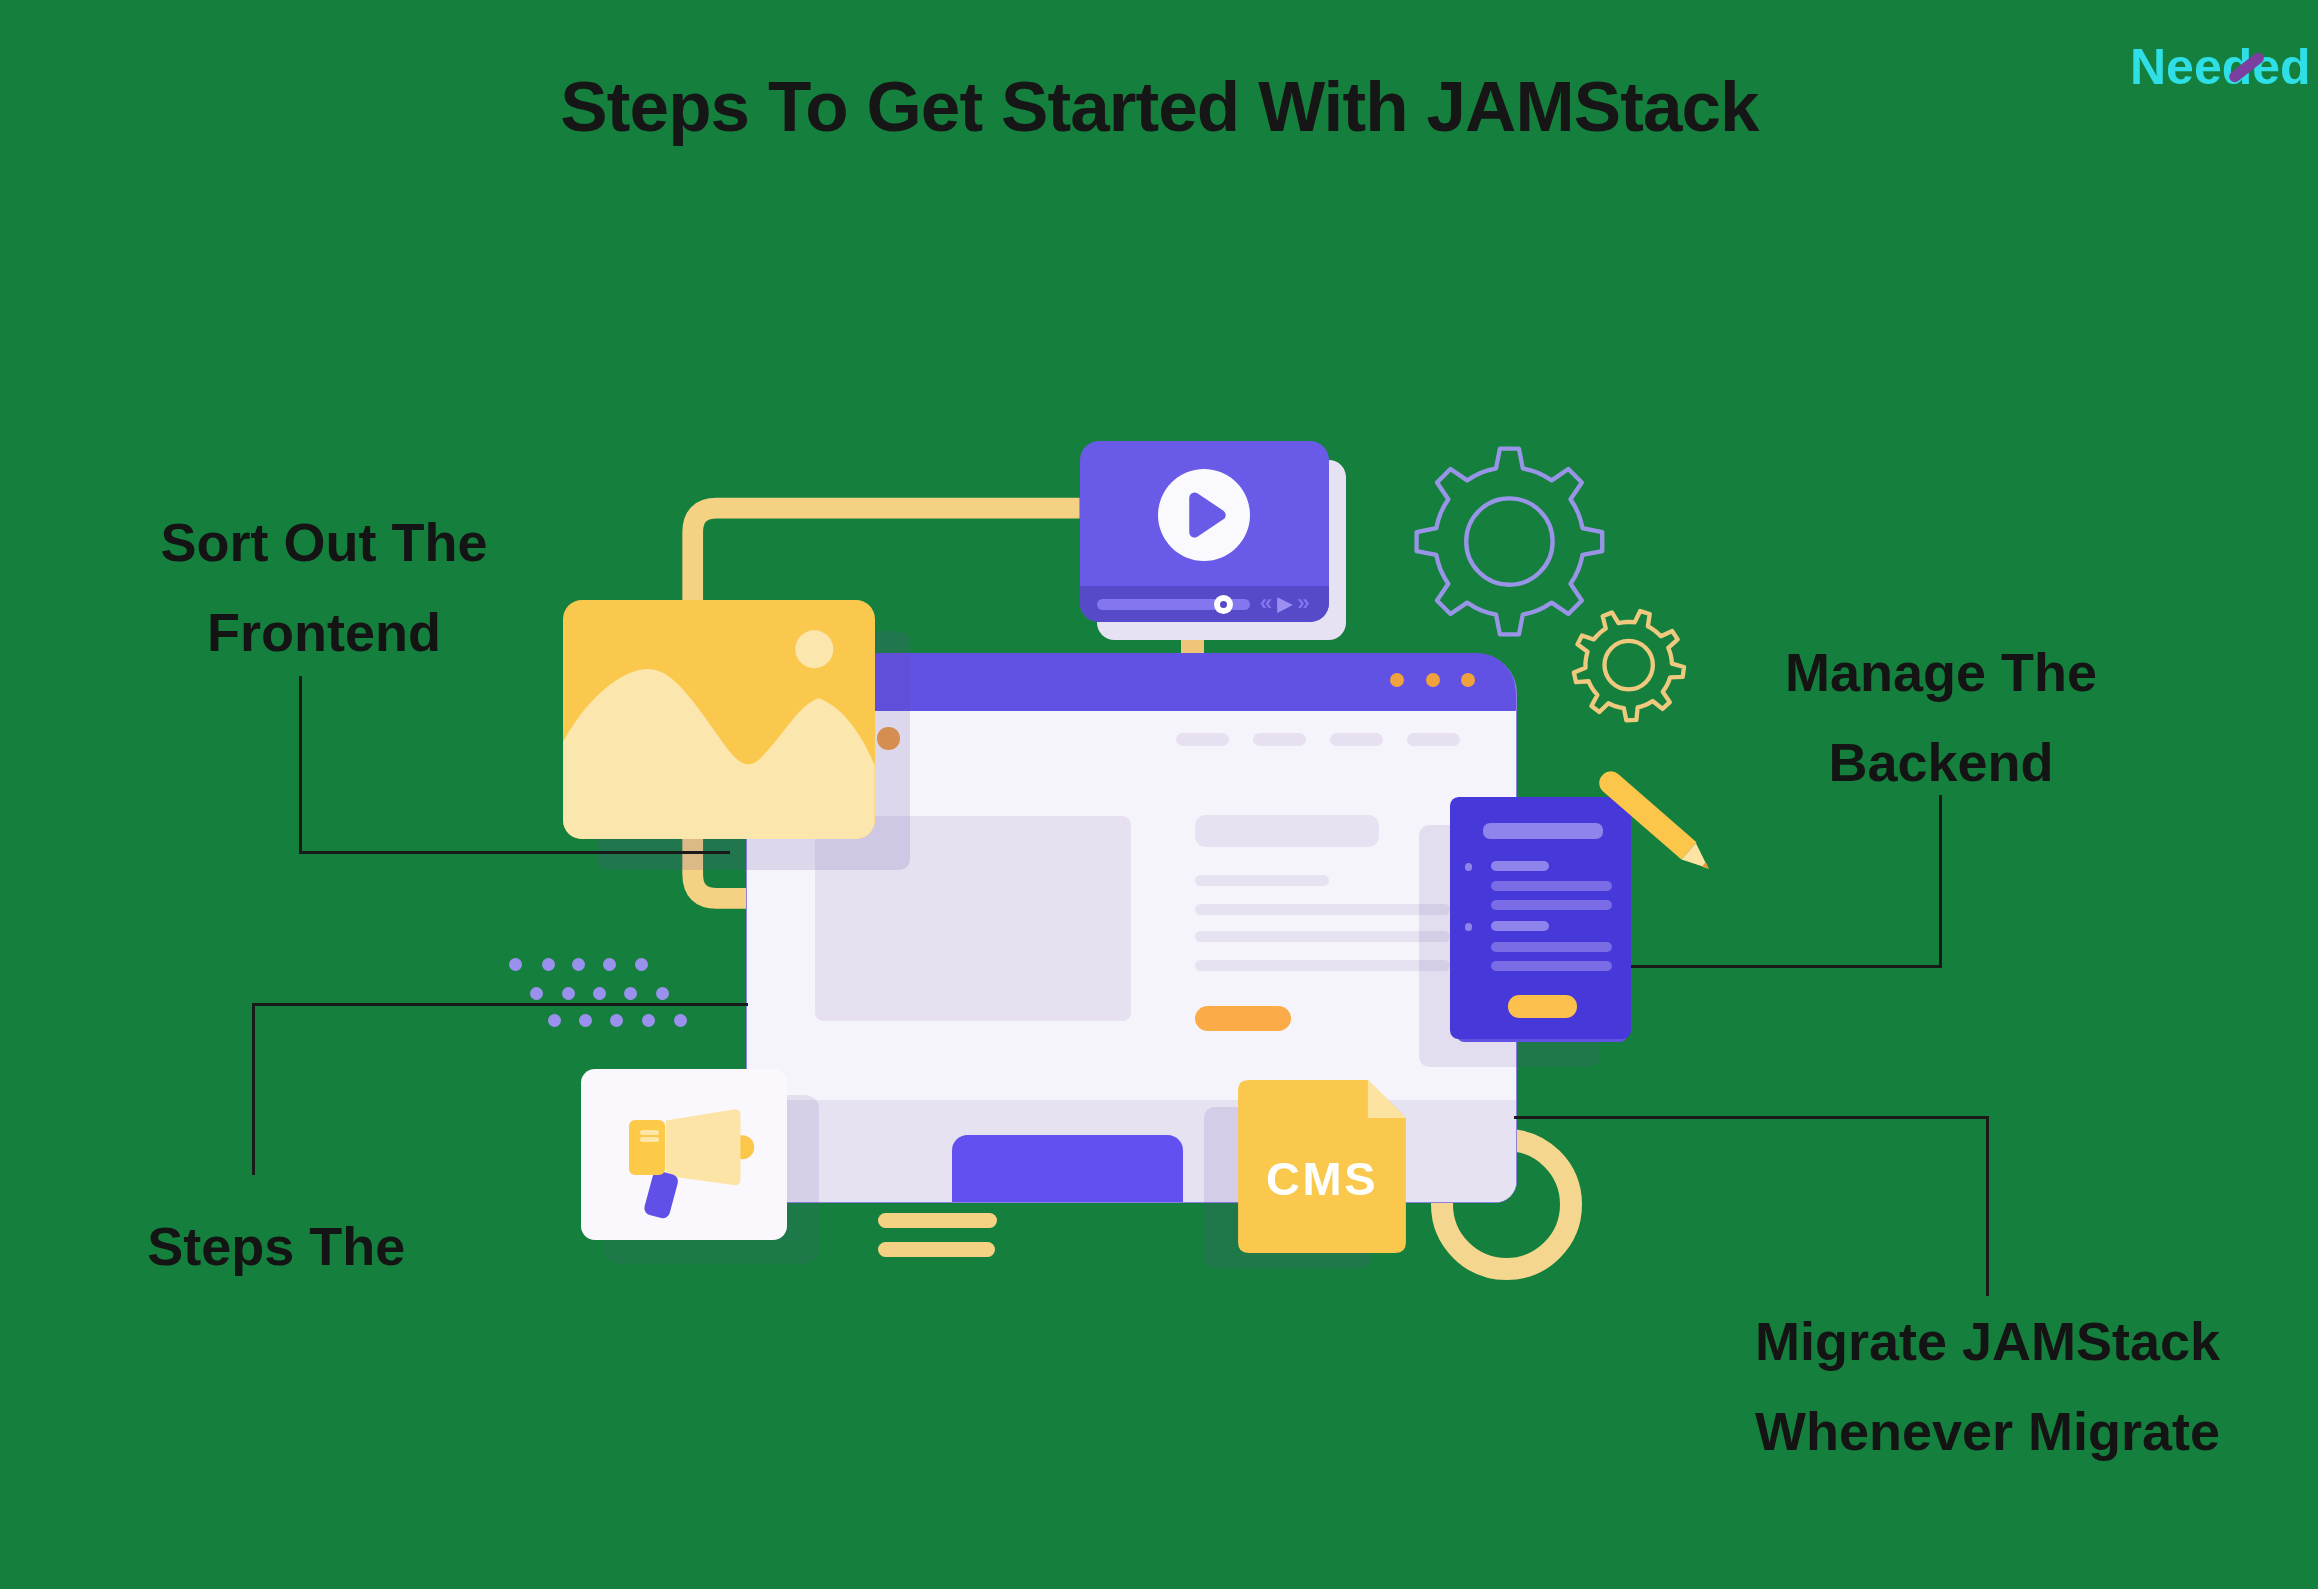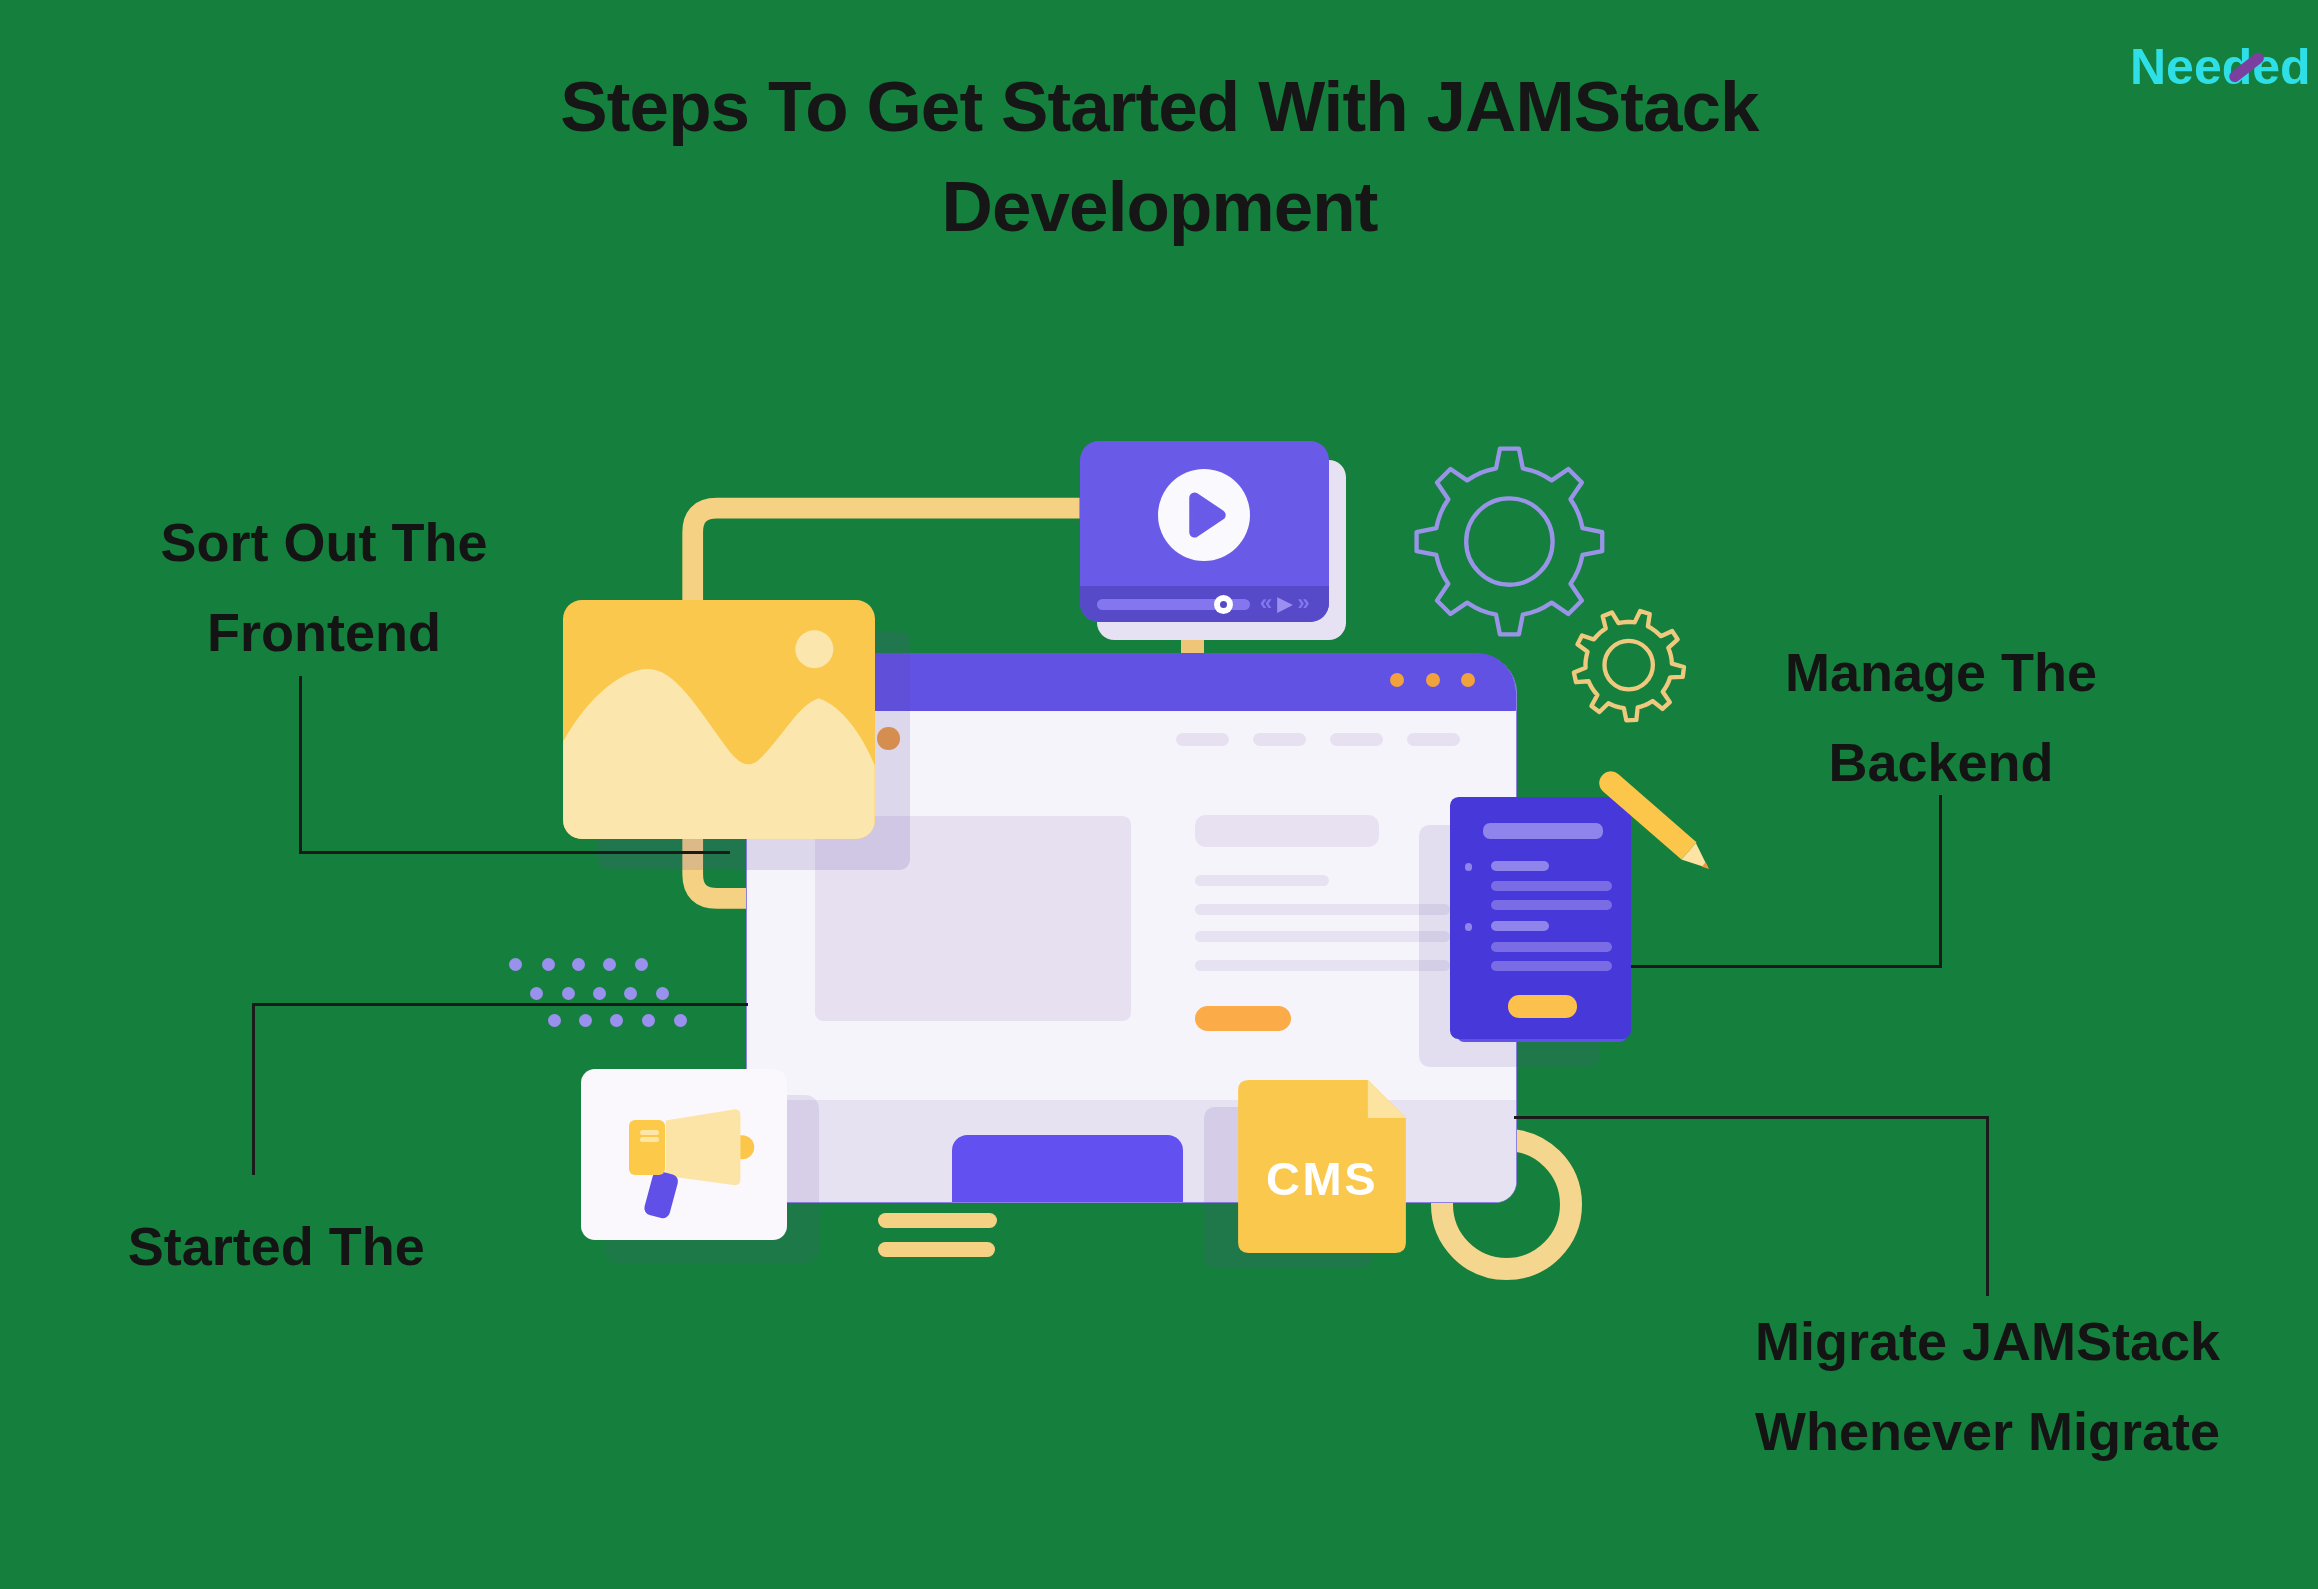--- a/index.html
+++ b/index.html
@@ -103,21 +103,20 @@
   .mega-handle{left:654px;top:1173px;width:26px;height:45px;background:#6050E8;border-radius:7px;
       transform:rotate(15deg);transform-origin:50% 0;}
 </style>
 </head>
 <body>
 
 <div id="stage">
 
   <div class="abs title">
     <div>Steps To Get Started With JAMStack</div>
-    <div>Development</div>
   </div>
 
   <div class="abs logo">
     <span>Needed</span>
     <span class="zslash"></span>
   </div>
 
   <svg class="abs" style="left:518px;top:484px;" width="605" height="449" viewBox="0 0 700 520">
     <path d="M650,28 L230,28 Q202,28 202,56 L202,452 Q202,480 230,480 L268,480" fill="none" stroke="#F5D183" stroke-width="24"></path>
   </svg>
@@ -252,21 +251,21 @@
 
   <div class="abs step-label lbl-frontend">
     <div>Sort Out The</div>
       <div>Frontend</div>
   </div>
   <div class="abs step-label lbl-backend">
     <div>Manage The</div>
       <div>Backend</div>
   </div>
   <div class="abs step-label lbl-deploy">
-    <div>Started The</div>
+    <div>Steps The</div>
   </div>
   <div class="abs step-label lbl-migrate">
     <div>Migrate JAMStack</div>
       <div>Whenever Migrate</div>
   </div>
 
 </div>
 
 
 </body></html>

